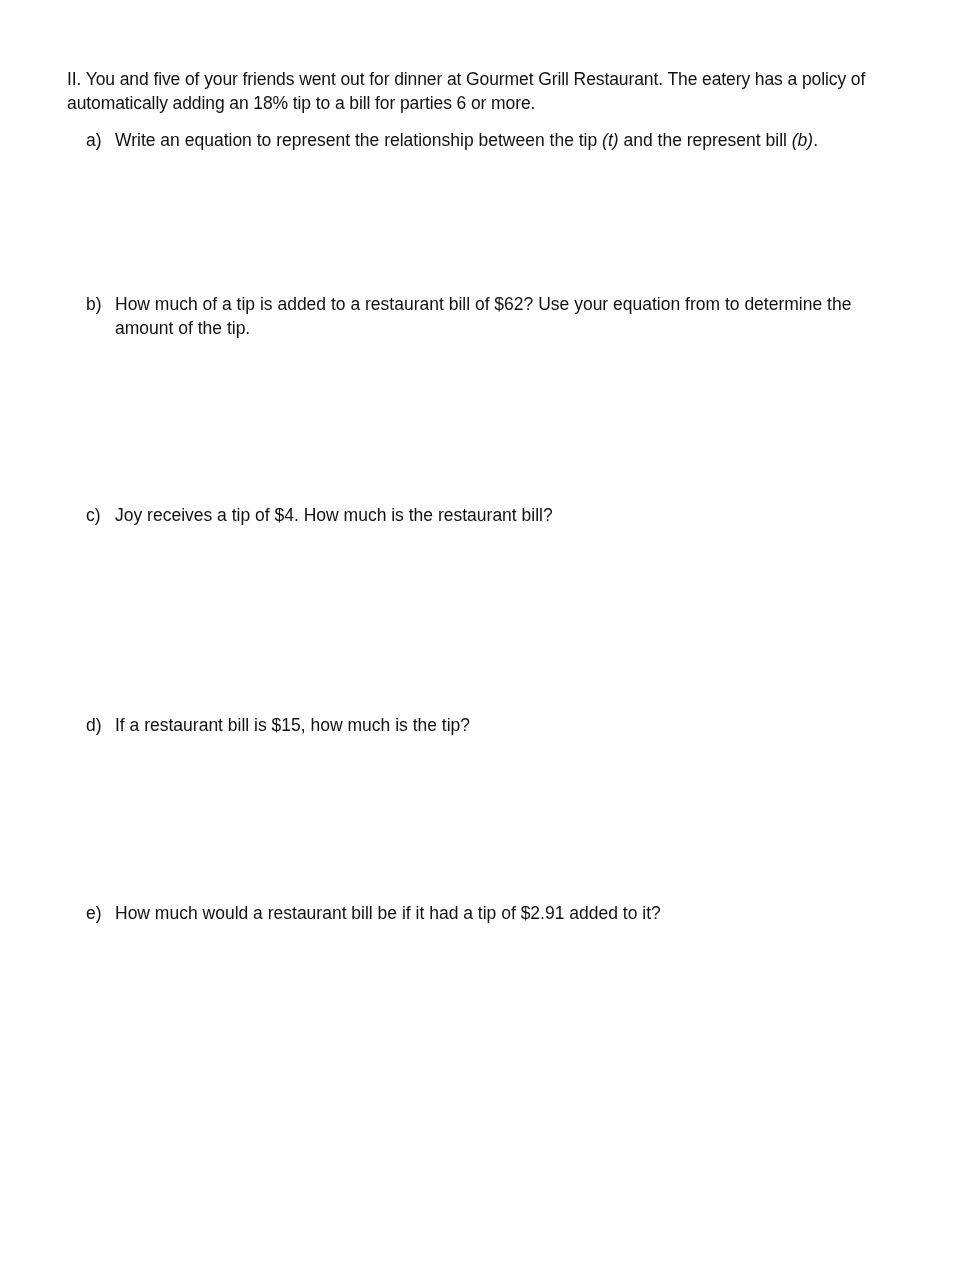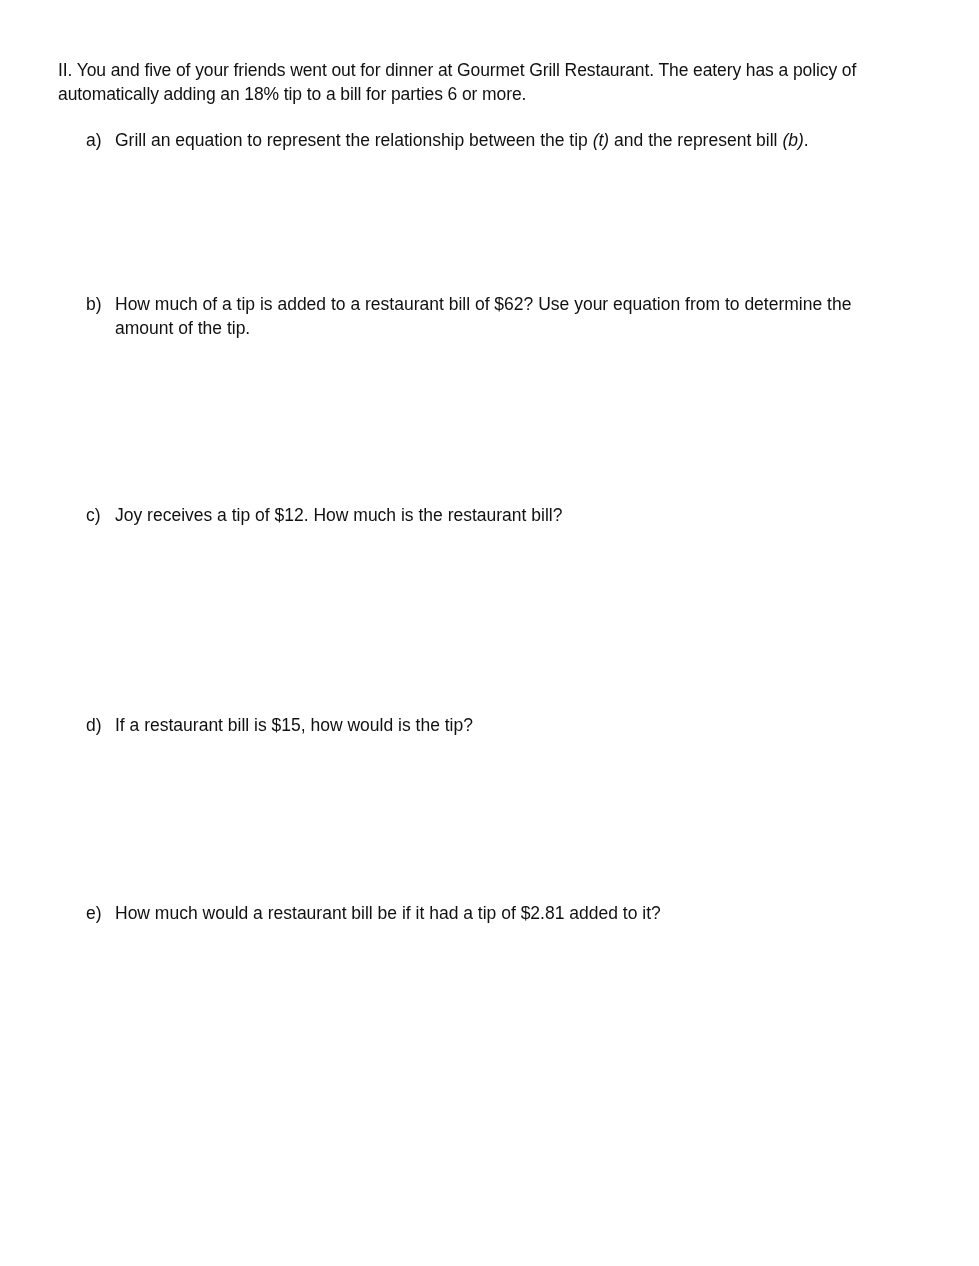--- a/index.html
+++ b/index.html
@@ -15,21 +15,21 @@
       color: #111111;
       font-size: 17.5px;
       line-height: 24px;
       overflow: hidden;
     }
     .intro {
       position: absolute;
       left: 58px;
       top: 58px;
       width: 860px;
-      margin: 0;
+      margin: 9px;
       letter-spacing: -0.1px;
     }
     .question {
       position: absolute;
       left: 86px;
       width: 810px;
       display: flex;
       margin: 0;
     }
     .q-label {
@@ -48,34 +48,34 @@
     #q-d { top: 713px; }
     #q-e { top: 901px; }
   </style>
 </head>
 <body>
 
 <p class="intro">II. You and five of your friends went out for dinner at Gourmet Grill Restaurant. The eatery has a policy of automatically adding an 18% tip to a bill for parties 6 or more.</p>
 
 <div class="question" id="q-a">
   <span class="q-label">a)</span>
-  <span class="q-text"><span>Grill an equation to represent the relationship between the tip </span><i>(t)</i><span> and the represent bill </span><i>(b)</i><span>.</span></span>
+  <span class="q-text"><span>Write an equation to represent the relationship between the tip </span><i>(t)</i><span> and the represent bill </span><i>(b)</i><span>.</span></span>
 </div>
 
 <div class="question" id="q-b">
   <span class="q-label">b)</span>
   <span class="q-text">How much of a tip is added to a restaurant bill of $62? Use your equation from to determine the amount of the tip.</span>
 </div>
 
 <div class="question" id="q-c">
   <span class="q-label">c)</span>
-  <span class="q-text">Joy receives a tip of $12. How much is the restaurant bill?</span>
+  <span class="q-text">Joy receives a tip of $4. How much is the restaurant bill?</span>
 </div>
 
 <div class="question" id="q-d">
   <span class="q-label">d)</span>
-  <span class="q-text">If a restaurant bill is $15, how would is the tip?</span>
+  <span class="q-text">If a restaurant bill is $15, how much is the tip?</span>
 </div>
 
 <div class="question" id="q-e">
   <span class="q-label">e)</span>
-  <span class="q-text">How much would a restaurant bill be if it had a tip of $2.81 added to it?</span>
+  <span class="q-text">How much would a restaurant bill be if it had a tip of $2.91 added to it?</span>
 </div>
 
 </body></html>

